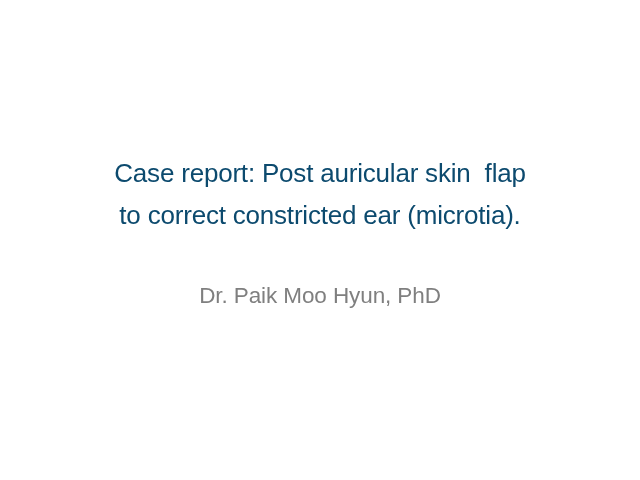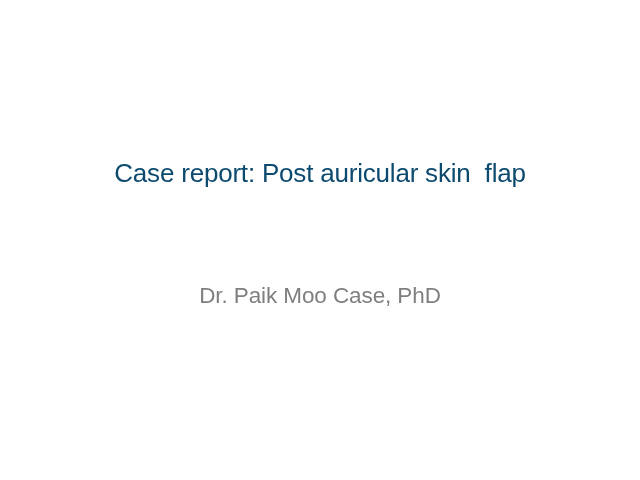--- a/index.html
+++ b/index.html
@@ -62,19 +62,20 @@
     white-space: pre;
   }
 </style>
 </head>
 <body>
 
 <div class="slide">
 
   <div class="title-block">
     <span class="title-line">Case report: Post auricular skin  flap</span>
+    <span class="title-line">to correct constricted ear (microtia).</span>
   </div>
 
   <div class="subtitle-block">
-    <span class="subtitle-line">Dr. Paik Moo Case, PhD</span>
+    <span class="subtitle-line">Dr. Paik Moo Hyun, PhD</span>
   </div>
 
 </div>
 
 </body></html>

